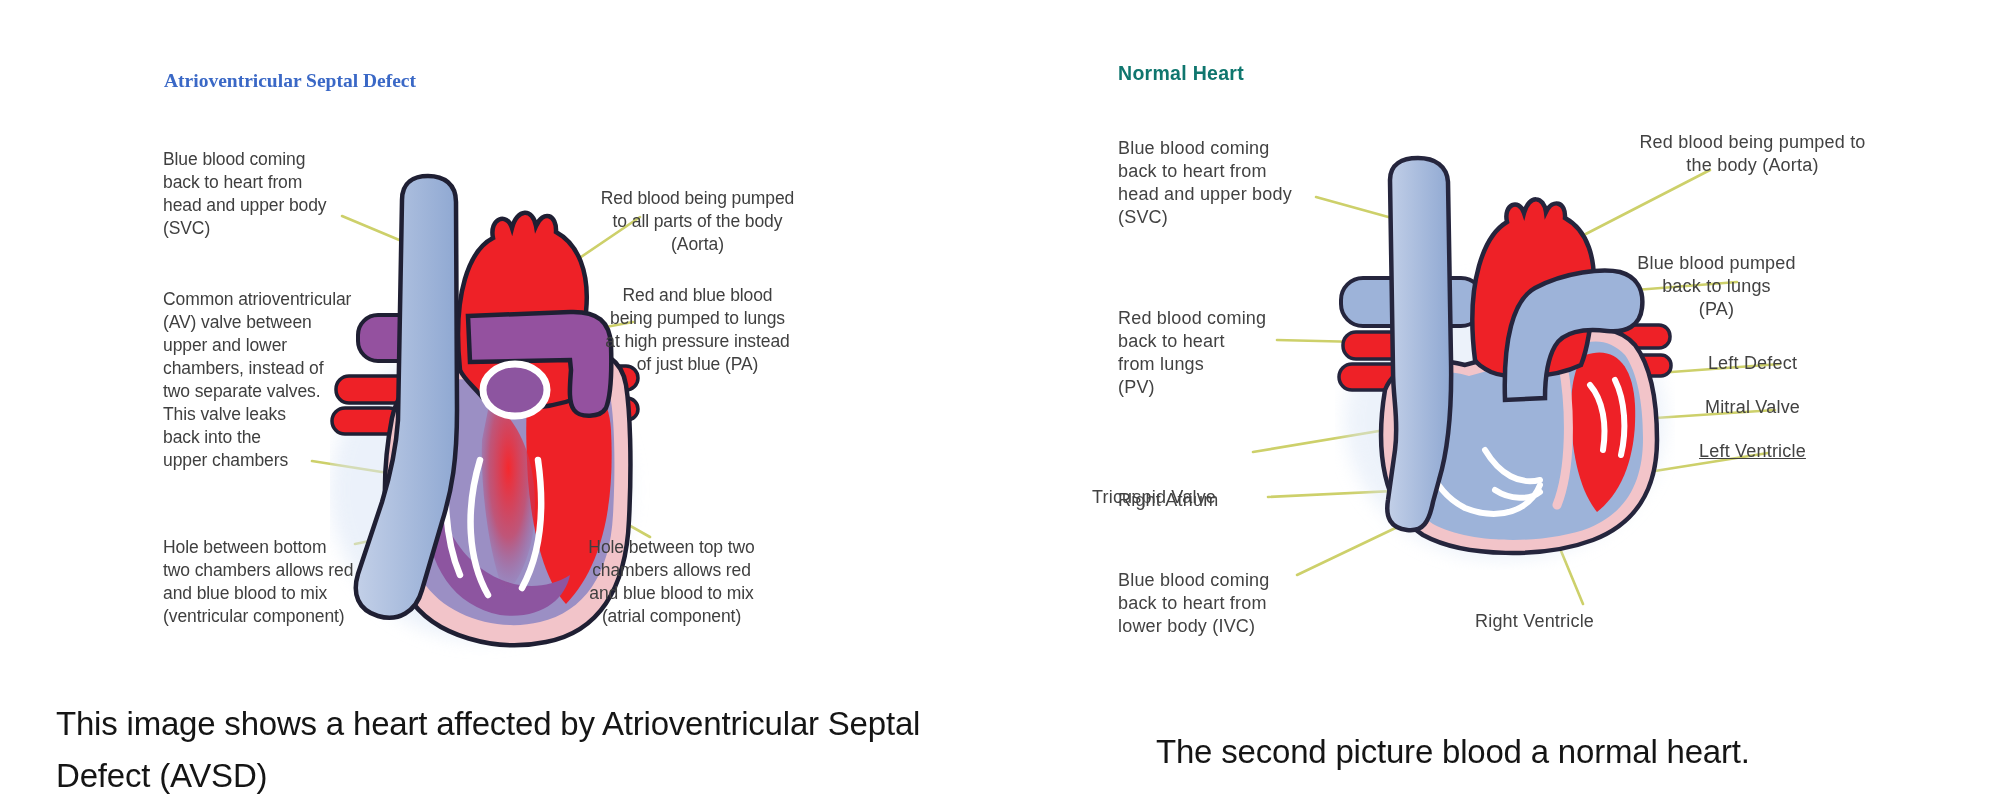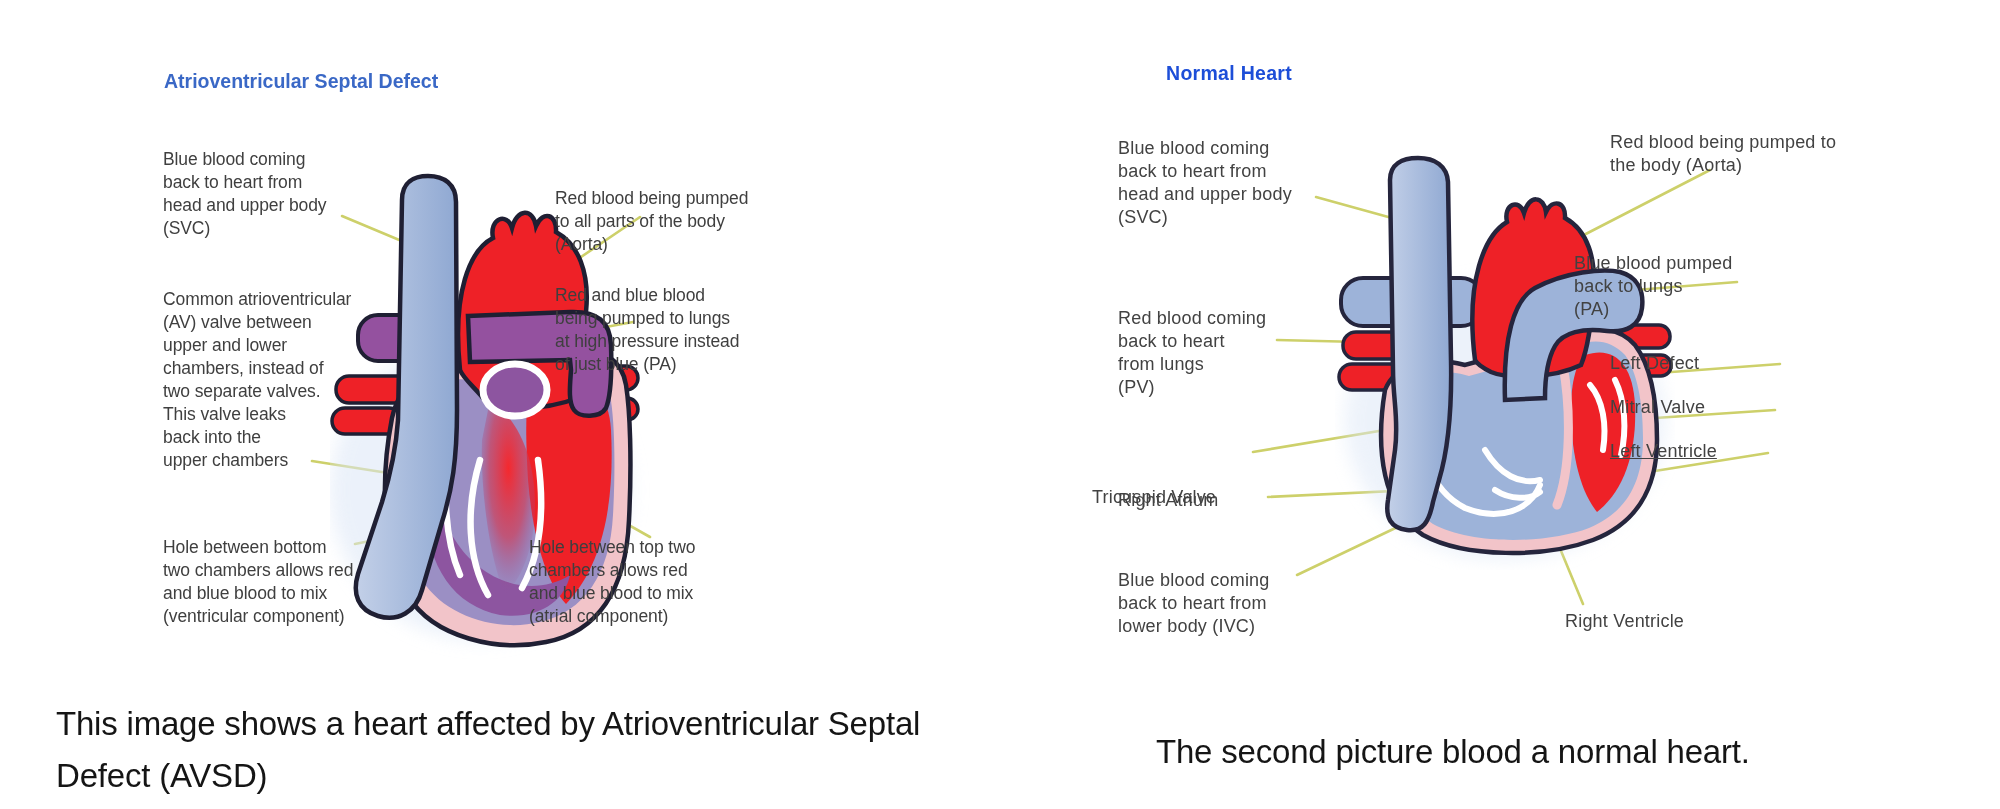--- a/index.html
+++ b/index.html
@@ -1,24 +1,24 @@
 <!DOCTYPE html>
 <html><head>
 <meta charset="utf-8">
 <style>
   html,body{margin:0;padding:0;background:#ffffff;}
   .canvas{
     position:relative;width:2000px;height:809px;background:#ffffff;overflow:hidden;
     font-family:"Liberation Sans",sans-serif;
   }
   .title{position:absolute;margin:0;font-weight:bold;font-size:19.5px;color:#3a68c6;letter-spacing:0;}
-  .title.t-right{color:#1d4ed8;letter-spacing:.3px;margin-left:48px;}
+  .title.t-right{color:#0f766e;letter-spacing:.3px;}
   .lbl{position:absolute;white-space:pre-line;color:#3f3f3f;font-size:17.5px;line-height:23px;letter-spacing:-.1px;}
   .lblR{position:absolute;white-space:pre-line;color:#424242;font-size:18px;line-height:23px;letter-spacing:.2px;}
-  .ra{text-align:left;}
+  .ra{text-align:center;}
   .cap{position:absolute;color:#151515;font-size:33px;line-height:52px;letter-spacing:-.2px;}
   svg.overlay{position:absolute;left:0;top:0;}
   svg.heart{position:absolute;}
 </style>
 </head>
 <body>
 
 <div class="canvas">
 
   <svg class="overlay" width="2000" height="809" viewBox="0 0 2000 809">
@@ -39,21 +39,21 @@
       <line x1="1617" y1="477" x2="1768" y2="453"></line>
       <line x1="1253" y1="452" x2="1427" y2="423"></line>
       <line x1="1268" y1="497" x2="1478" y2="487"></line>
       <line x1="1277" y1="340" x2="1360" y2="342"></line>
       <line x1="1297" y1="575" x2="1408" y2="522"></line>
       <line x1="1542" y1="505" x2="1583" y2="604"></line>
     </g>
   </svg>
 
   <section>
-    <h2 class="title" style="left:164px;top:70px;">Atrioventricular Septal Defect</h2>
+    <h2 class="title" style="left:164px;top:70px;font-family:Liberation Serif, serif;">Atrioventricular Septal Defect</h2>
 
     <svg class="heart" style="left:330px;top:160px;" width="320" height="500" viewBox="0 0 320 500">
       <defs>
         <linearGradient id="gTubeL" x1="0" y1="0" x2="1" y2="0">
           <stop offset="0" stop-color="#c3d0e8"></stop>
             <stop offset="1" stop-color="#8fa8d2"></stop>
         </linearGradient>
         <radialGradient id="gMixL" cx="0.5" cy="0.35" r="0.65">
           <stop offset="0" stop-color="#ff1d1d"></stop>
             <stop offset="0.55" stop-color="#d03a55" stop-opacity="0.75"></stop>
@@ -196,18 +196,18 @@
 back to heart from
 lower body (IVC)</div>
     <div class="lblR ra" style="left:1610px;top:131px;width:285px;">Red blood being pumped to
 the body (Aorta)</div>
     <div class="lblR ra" style="left:1574px;top:252px;width:285px;">Blue blood pumped
 back to lungs
 (PA)</div>
     <div class="lblR ra" style="left:1610px;top:352px;width:285px;">Left Defect</div>
     <div class="lblR ra" style="left:1610px;top:396px;width:285px;">Mitral Valve</div>
     <div class="lblR ra" style="left:1610px;top:440px;width:285px;text-decoration:underline;">Left Ventricle</div>
-    <div class="lblR" style="left:1565px;top:610px;">Right Ventricle</div>
+    <div class="lblR" style="left:1475px;top:610px;">Right Ventricle</div>
 
     <p class="cap" style="left:1156px;top:726px;margin:0;">The second picture blood a normal heart.</p>
   </section>
 
 </div>
 
 </body></html>

